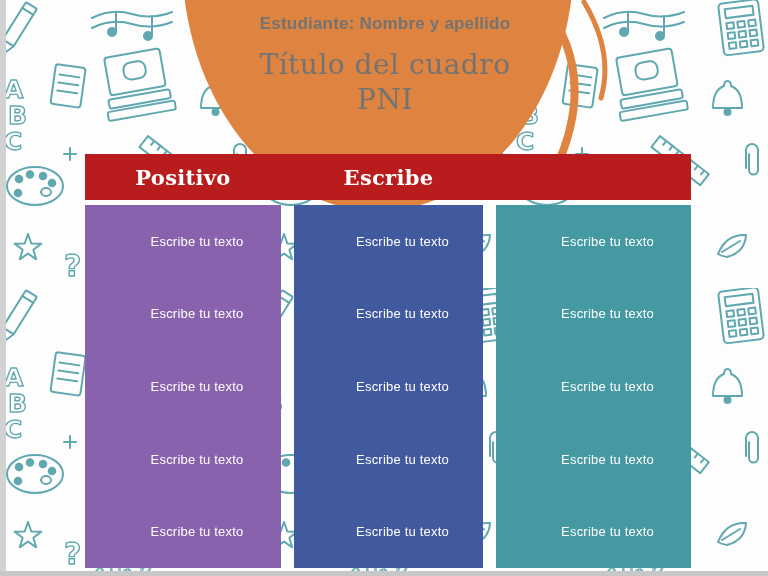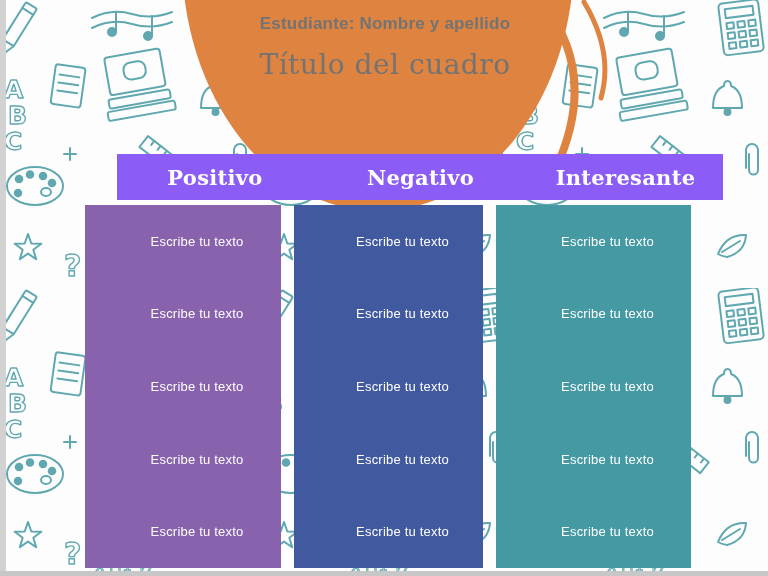--- a/index.html
+++ b/index.html
@@ -189,29 +189,29 @@
     <path d="M540 0 Q600 72 556 168" stroke="#DE8440" stroke-width="8" fill="none" stroke-linecap="round"></path>
     <path d="M584 2 Q614 52 601 98" stroke="#DE8440" stroke-width="5" fill="none" stroke-linecap="round"></path>
   </svg>
 
   <div class="orange-circle" style="background-color: rgb(222, 132, 64);"></div>
 
   <div class="title-block">
     <div class="student">Estudiante: Nombre y apellido</div>
     <div class="main-title">
       <span>Título del cuadro</span><br>
+      <span>PNI</span>
     </div>
   </div>
 
-  <div class="header-bar" style="background-color: #8b5cf6; margin-left: 32px;">
+  <div class="header-bar" style="background-color: #b91c1c;">
     <div class="hcell">Positivo</div>
     <div class="gap"></div>
-    <div class="hcell">Negativo</div>
-    <div class="gap"></div>
-    <div class="hcell">Interesante</div>
+    <div class="hcell">Escribe</div>
+    <div class="gap"></div>
   </div>
 
   <div class="columns">
 
     <div class="col col-0" style="background-color: rgb(137, 98, 173);">
       <div class="cell">Escribe tu texto</div>
       <div class="cell">Escribe tu texto</div>
       <div class="cell">Escribe tu texto</div>
       <div class="cell">Escribe tu texto</div>
       <div class="cell">Escribe tu texto</div>

